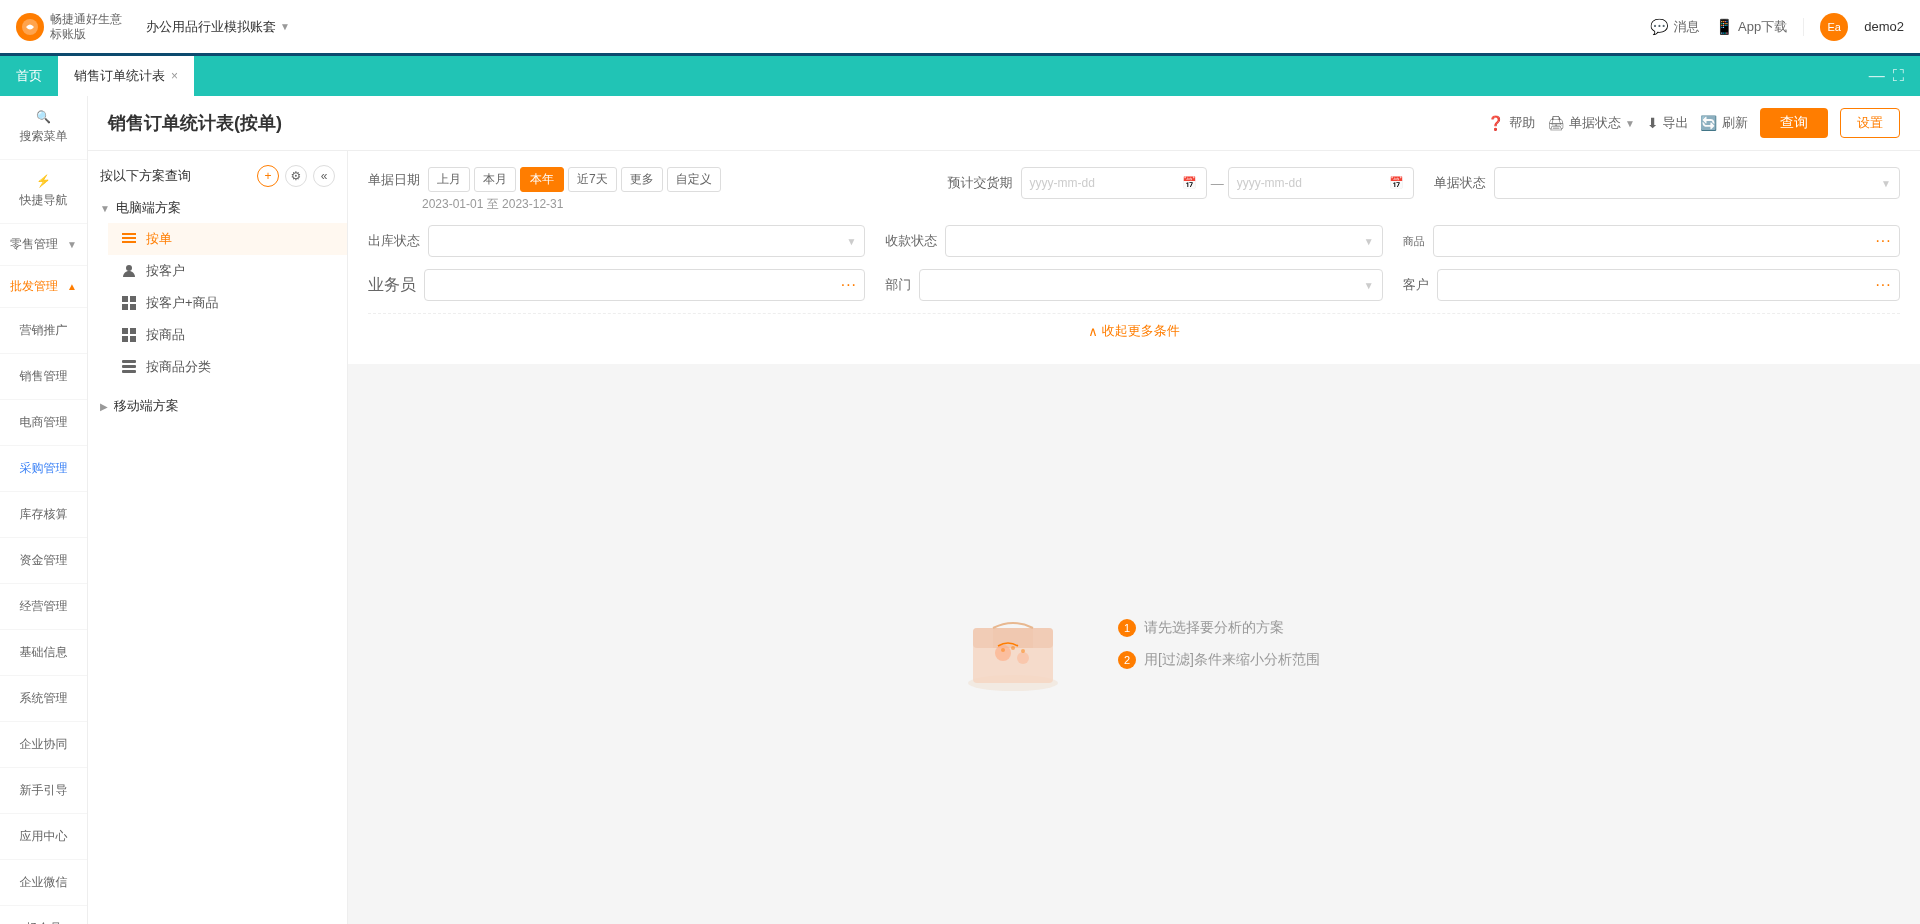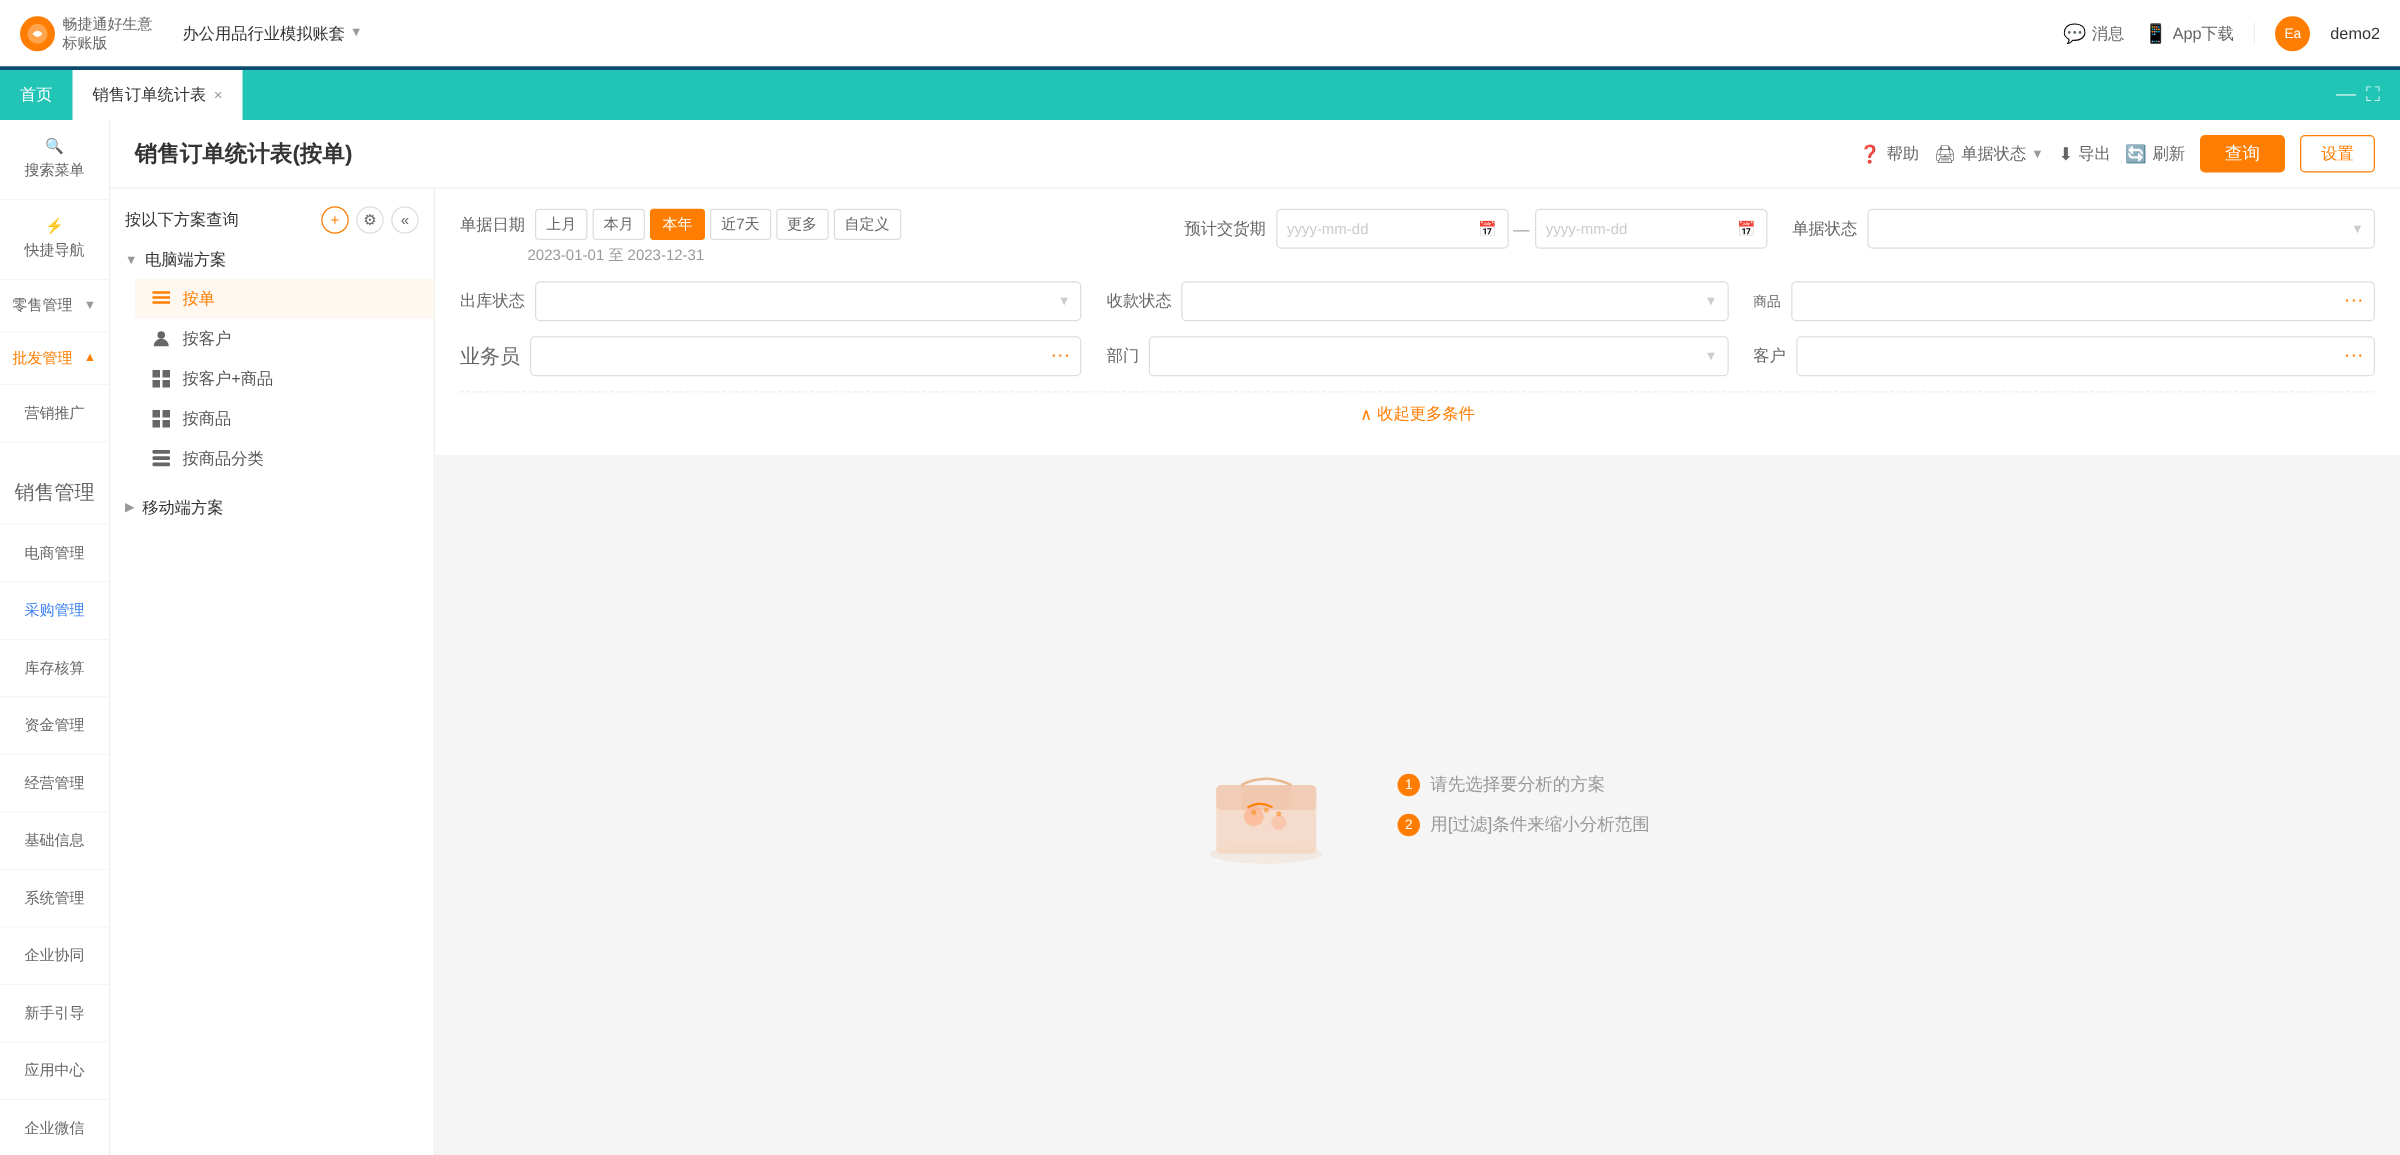--- a/index.html
+++ b/index.html
@@ -138,21 +138,21 @@
       <span style="font-size:10px;color:#999;">▼</span>
     </div>
     <div class="sidebar-nav-item" style="flex-direction:row;justify-content:space-between;padding:12px 10px;color:#ff7d00;">
       <span style="font-size:12px;color:#ff7d00;">批发管理</span>
       <span style="font-size:10px;color:#ff7d00;">▲</span>
     </div>
     <div class="sidebar-nav-item">
       <span style="font-size:12px;color:#666;">营销推广</span>
     </div>
     <div class="sidebar-nav-item">
-      <span style="font-size:16px;color:#666;margin-top:16px;">销售管理</span>
+      <span style="font-size:12px;color:#666;">销售管理</span>
     </div>
     <div class="sidebar-nav-item">
       <span style="font-size:12px;color:#666;">电商管理</span>
     </div>
     <div class="sidebar-nav-item">
       <span style="font-size:12px;color:#3b82f6;">采购管理</span>
     </div>
     <div class="sidebar-nav-item">
       <span style="font-size:12px;color:#666;">库存核算</span>
     </div>

